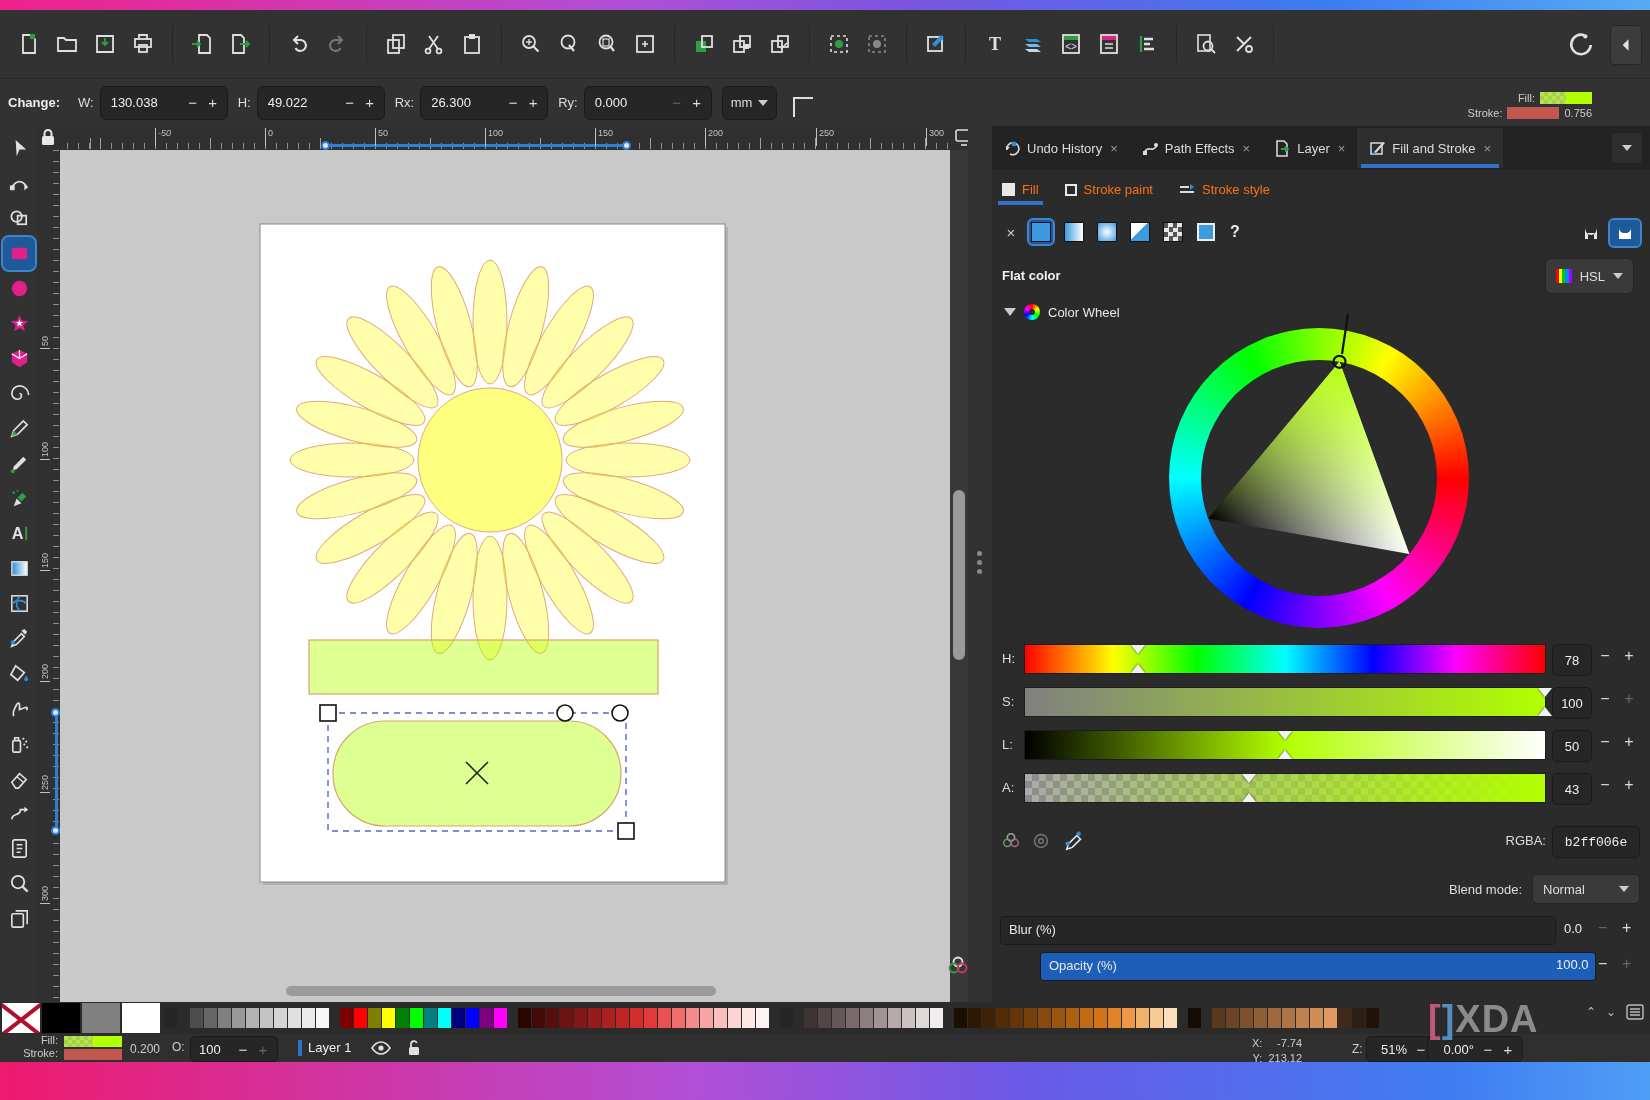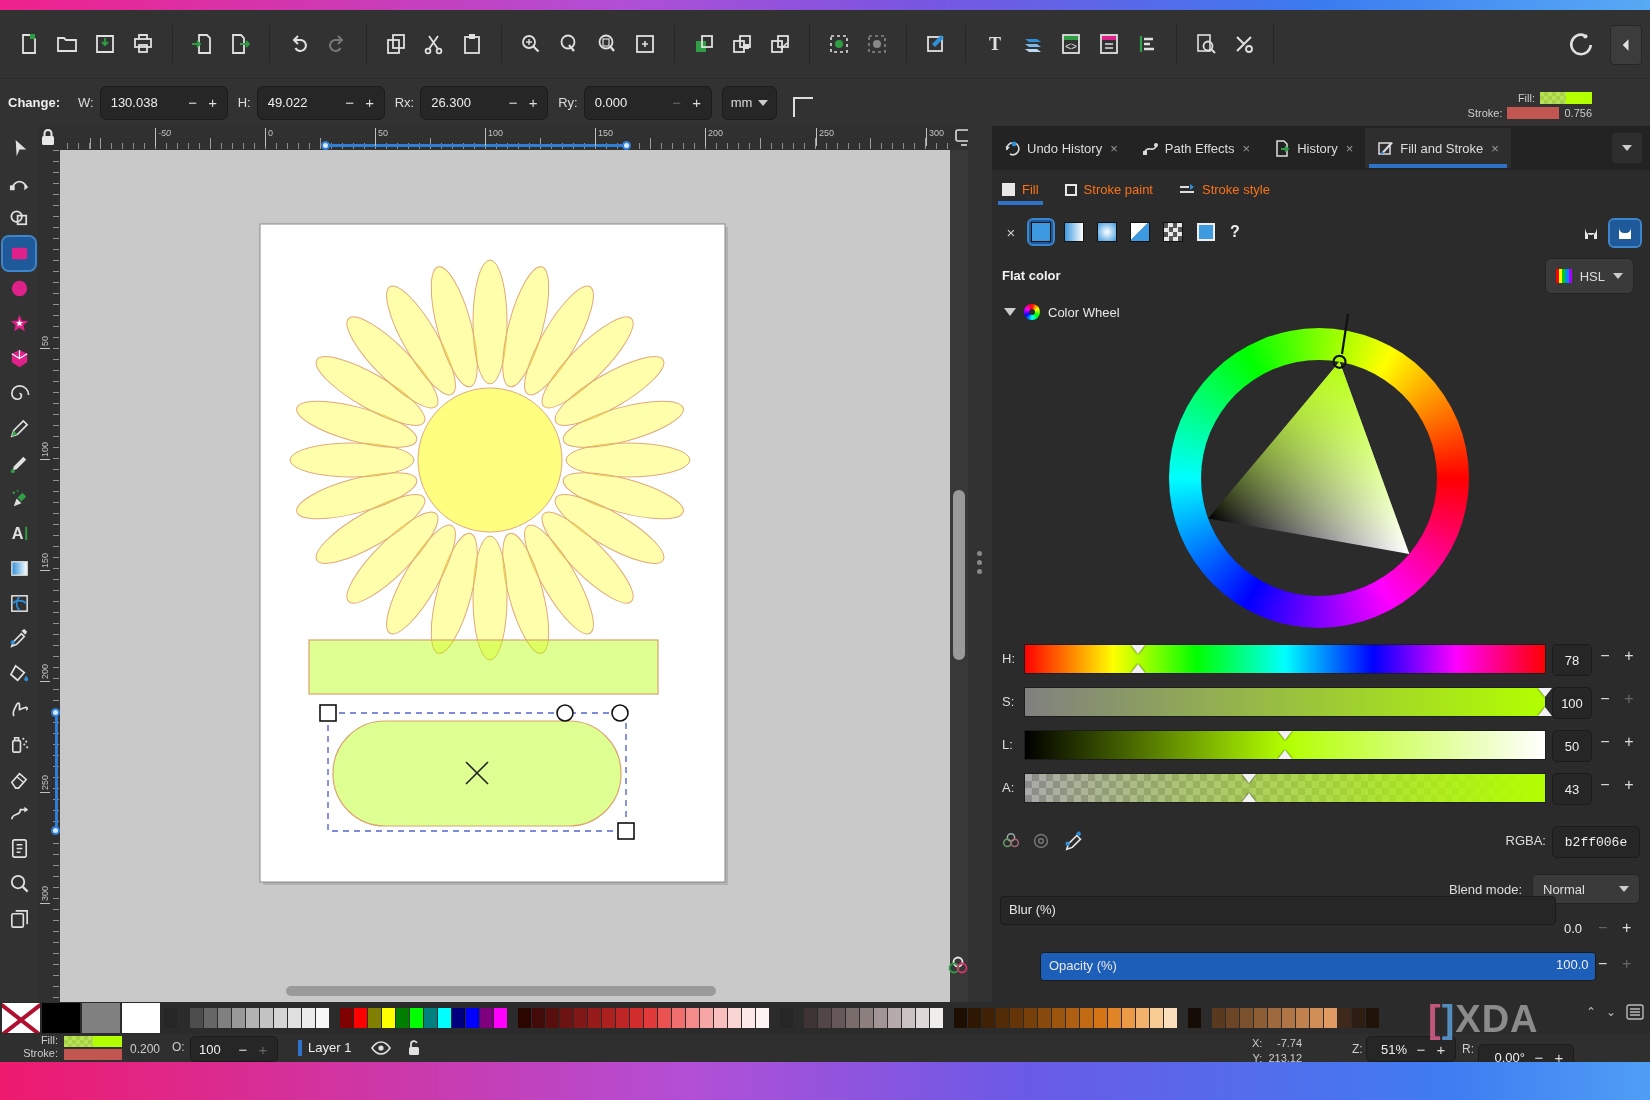--- a/index.html
+++ b/index.html
@@ -781,21 +781,21 @@
           <span>Path Effects</span>
             <span class="x">×</span>
         </div>
         <div class="dtab">
           <span class="ico">
               <svg width="17" height="17" viewBox="0 0 17 17">
                 <path d="M3 1h7l3 3v12H3z" fill="none" stroke="#ddd" stroke-width="1.5"></path>
                 <path d="M7 9h6M11 6.5L14 9l-3 2.5" fill="none" stroke="#2f9e44" stroke-width="1.8"></path>
               </svg>
             </span>
-          <span>History</span>
+          <span>Layer</span>
             <span class="x">×</span>
         </div>
         <div class="dtab active">
           <span class="ico">
               <svg width="17" height="17" viewBox="0 0 17 17">
                 <rect x="2" y="3" width="11" height="11" fill="none" stroke="#ddd" stroke-width="1.5"></rect>
                 <path d="M5 12L14 2l2 1-9 10z" fill="#ddd"></path>
                 <path d="M4 14l2-2" stroke="#2e8fd8" stroke-width="2"></path>
               </svg>
             </span>
@@ -966,21 +966,21 @@
       </div>
 
       <div id="blendrow">
         <span>Blend mode:</span>
         <span id="blend-dd">
             <span>Normal</span>
             <span class="caret"></span>
           </span>
       </div>
 
-      <div class="barrow" style="top:770px;text-align:right;">
+      <div class="barrow" style="top:790px;text-align:right;">
         <span class="lbl">Blur (%)</span>
       </div>
       <span class="barval" style="position:absolute;left:572px;top:795px;">0.0</span>
       <span class="barbtn dim" style="left:606px;top:793px;position:absolute;">−</span>
       <span class="barbtn" style="left:630px;top:793px;position:absolute;">+</span>
 
       <div class="barrow" style="top:826px;margin-left:40px;">
         <div class="barfill" id="opafill" style="width: 100%;"></div>
         <span class="lbl">Opacity (%)</span>
       </div>
@@ -1131,21 +1131,21 @@
             </tbody>
           </table>
       </div>
       <span id="sb-z-label">Z:</span>
       <span class="minispin" style="left:1366px;">
         <span style="width:36px;text-align:right;padding-right:4px;">51%</span>
         <span class="spinbtn">−</span>
           <span class="spinbtn">+</span>
       </span>
       <span id="sb-r-label">R:</span>
-      <span class="minispin" style="left:1478px;margin-top:8px;">
+      <span class="minispin" style="left:1427px;">
         <span style="width:42px;text-align:right;padding-right:4px;">0.00°</span>
         <span class="spinbtn">−</span>
           <span class="spinbtn">+</span>
       </span>
     </div>
 
     <div id="watermark">
       <span class="br1">[</span><span class="br2">]</span><span class="xda">XDA</span>
     </div>
   </div>

